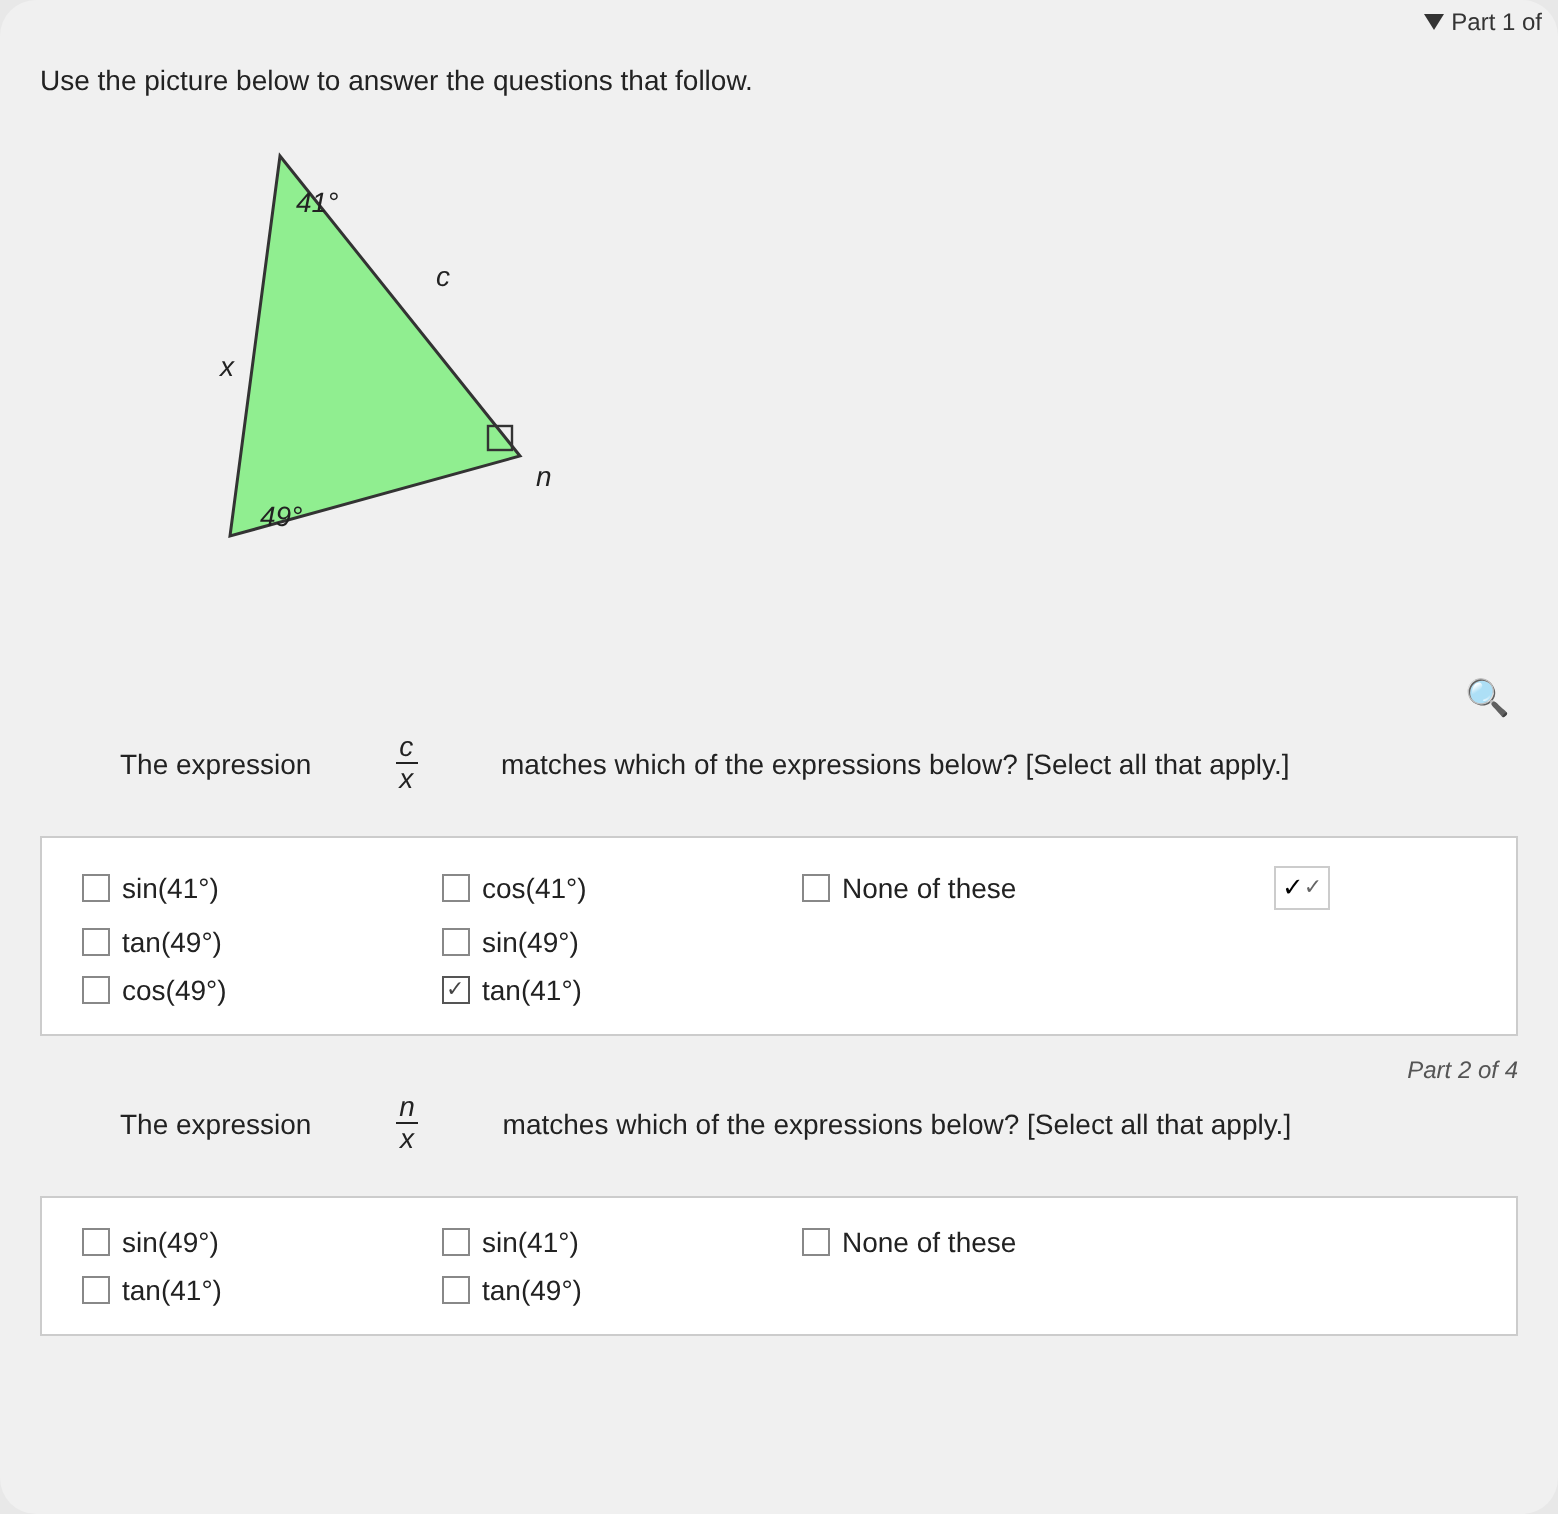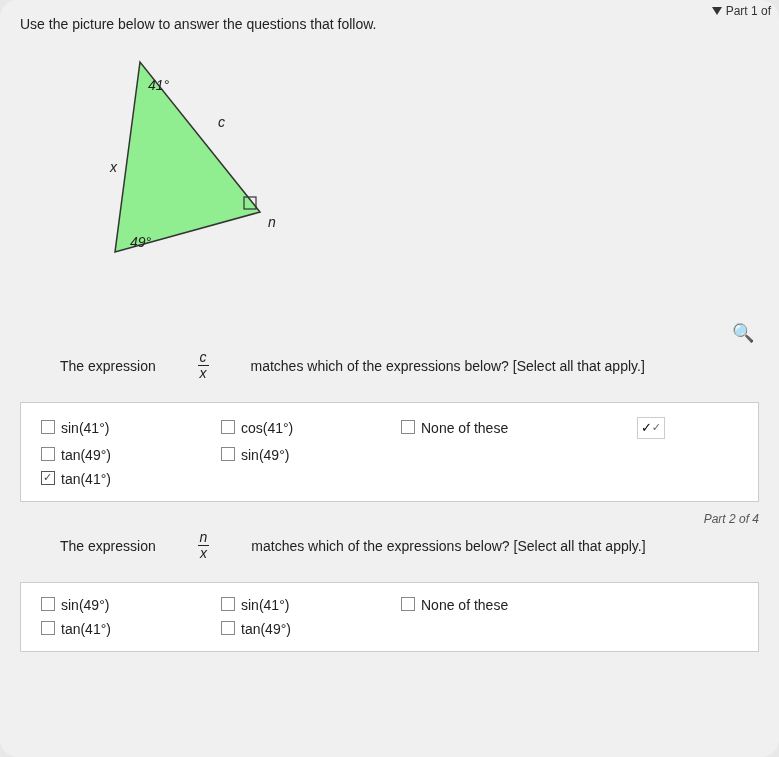--- a/index.html
+++ b/index.html
@@ -36,20 +36,21 @@
       margin: 0;
       padding: 16px 20px;
       min-height: 757px;
       border-radius: 18px;
     }
 
     .instruction-text {
       font-size: 14px;
       color: #222;
       margin-bottom: 10px;
+      margin-top: 16px;
     }
 
     .triangle-container {
       display: flex;
       justify-content: flex-start;
       align-items: center;
       margin: 10px 0 20px 0;
       height: 260px;
       position: relative;
     }
@@ -105,20 +106,21 @@
 
     .options-grid-2 {
       display: grid;
       grid-template-columns: 180px 180px 220px;
       gap: 8px 0;
       align-items: center;
     }
 
     .option-item {
       display: flex;
+      align-items: center;
       gap: 6px;
       font-size: 14px;
       color: #222;
     }
 
     .option-checkbox {
       width: 14px;
       height: 14px;
       border: 1px solid #888;
       background: white;
@@ -247,20 +249,24 @@
           <span class="option-checkbox"></span>
           <span>tan(49°)</span>
         </div>
         <div class="option-item">
           <span class="option-checkbox"></span>
           <span>sin(49°)</span>
         </div>
         <div style="grid-column: span 2;"></div>
 
         <div class="option-item">
+          <span class="option-checkbox"></span>
+          <span>cos(49°)</span>
+        </div>
+        <div class="option-item">
           <span class="option-checkbox checked" style="position:relative;">
             <span style="position:absolute; top:-1px; left:1px; font-size:11px; color:#444;">✓</span>
           </span>
           <span>tan(41°)</span>
         </div>
         <div style="grid-column: span 2;"></div>
       </div>
     </div>
 
     <div class="part-divider">

